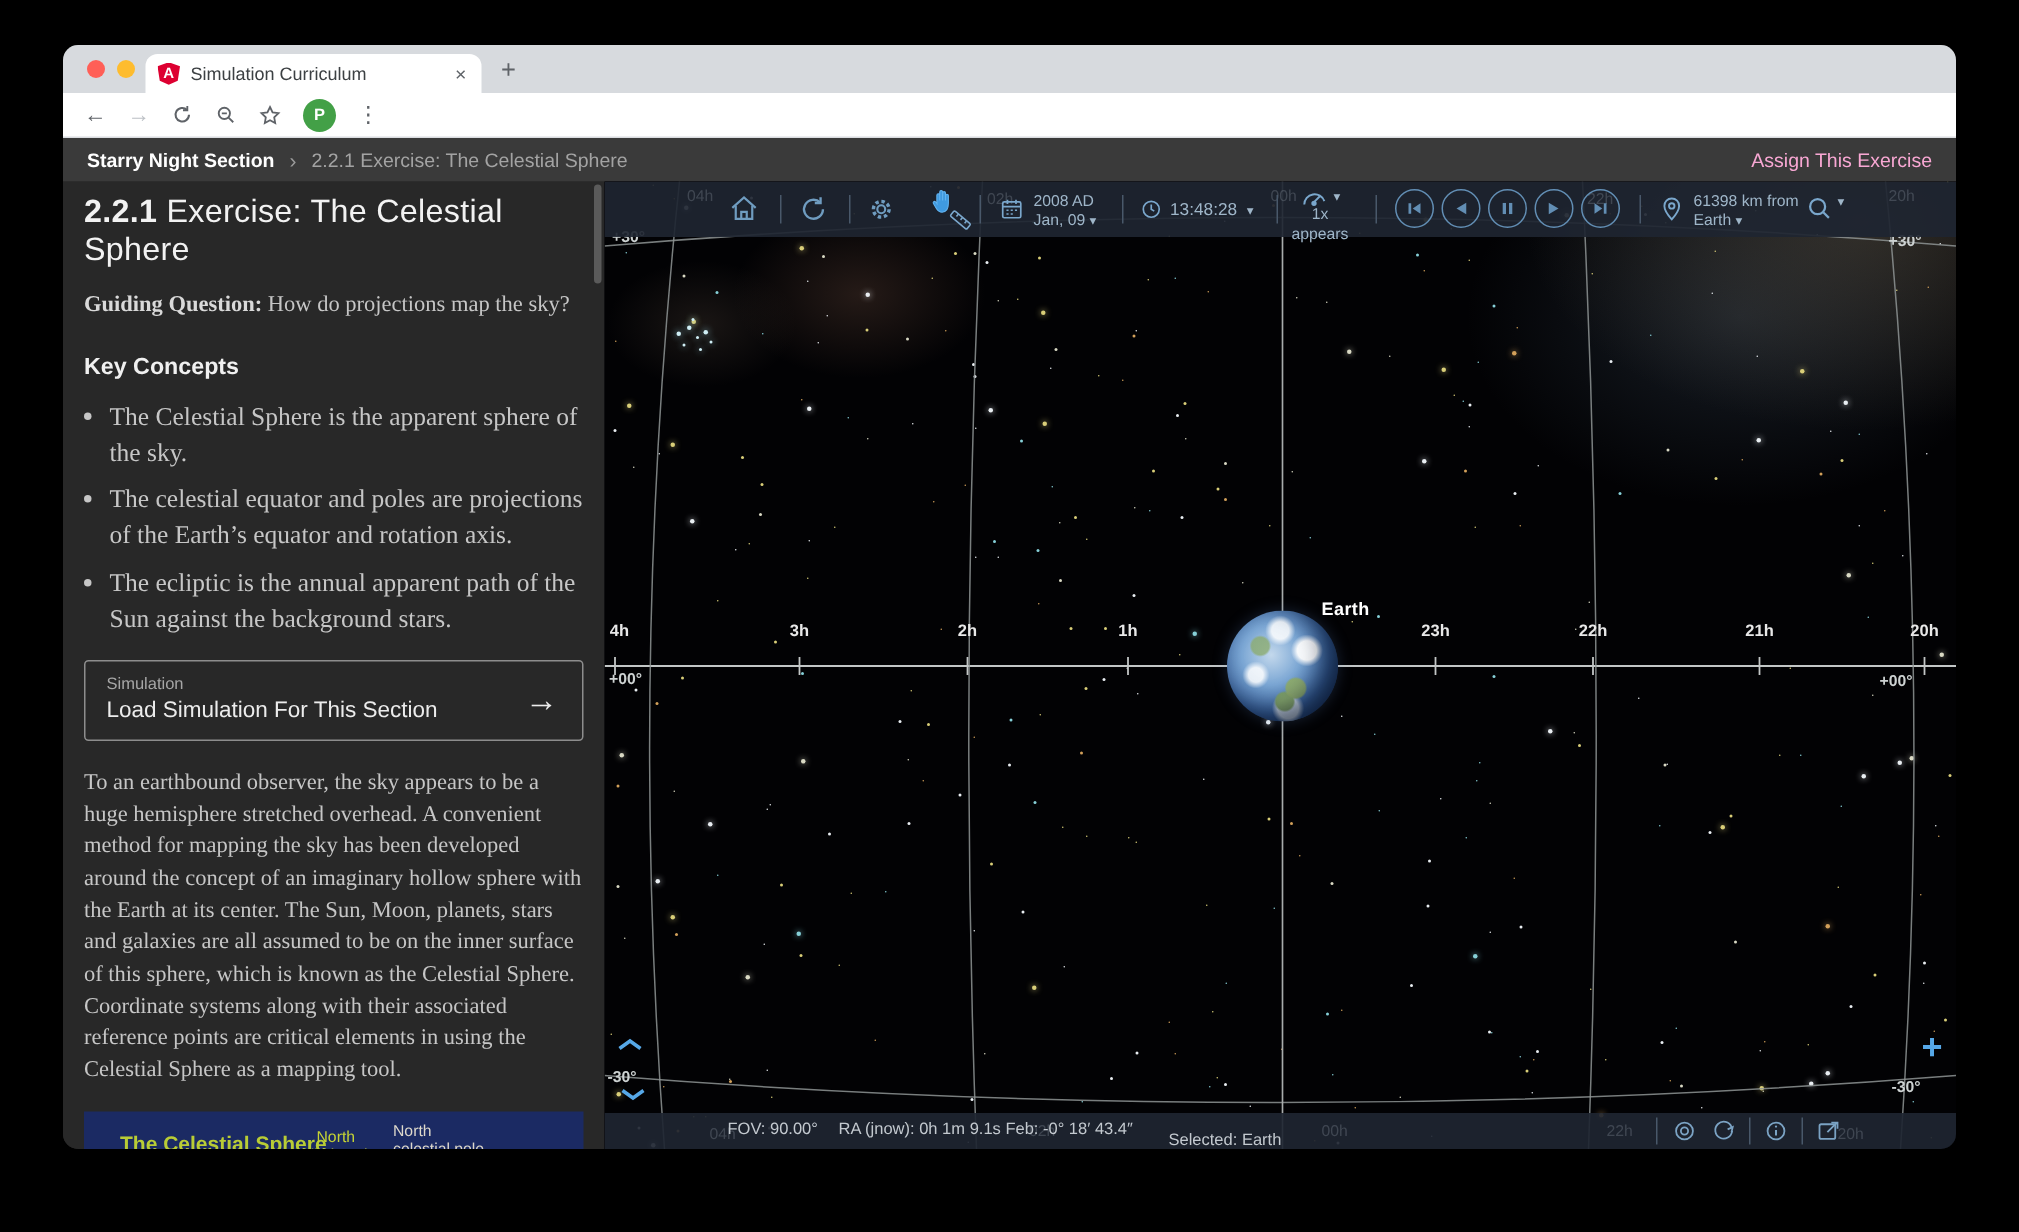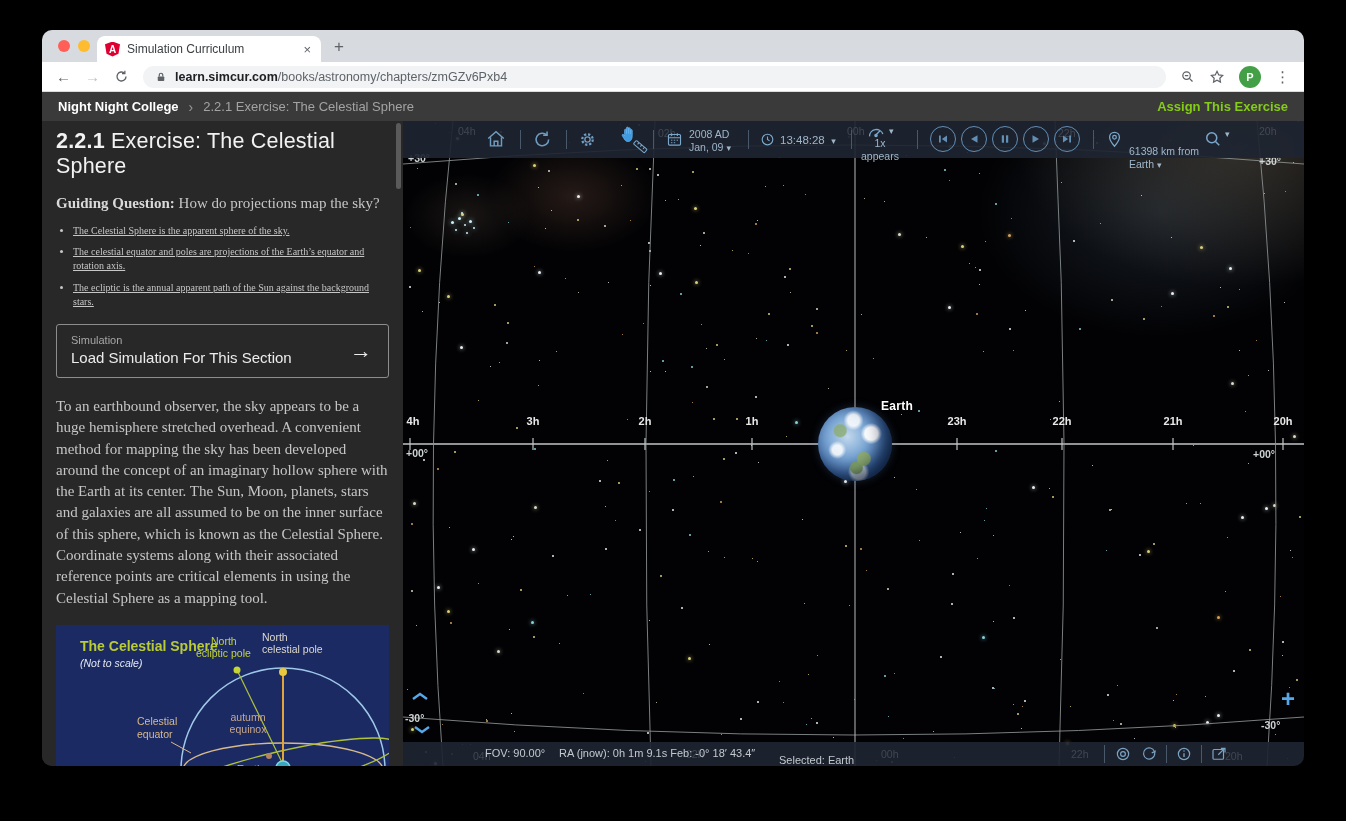--- a/index.html
+++ b/index.html
@@ -30,33 +30,33 @@
   .urlpath{font-size:12.5px;color:#5f6368;}
   .navright{display:flex;align-items:center;gap:14px;padding:0 14px;}
   .avatar{width:22px;height:22px;border-radius:50%;background:#43a047;color:#fff;font-size:11px;
           font-weight:bold;display:flex;align-items:center;justify-content:center;}
   
   .crumbbar{height:29px;background:#3a3a3a;display:flex;align-items:center;padding:0 16px;
             box-sizing:border-box;font-size:13px;}
   .crumb-root{color:#ffffff;font-weight:600;}
   .crumb-sep{color:#9a9a9a;margin:0 10px;font-size:14px;}
   .crumb-cur{color:#a3a3a3;}
-  .crumb-action{margin-left:auto;color:#84cc16;font-weight:700;}
+  .crumb-action{margin-left:auto;color:#f9a8d4;font-weight:400;}
   
   .content{display:flex;height:645px;}
   .leftpane{width:361px;background:#282828;position:relative;overflow:hidden;
             padding:0 14px;box-sizing:border-box;color:#c6c6c6;}
   .scrollthumb{position:absolute;right:2px;top:2px;width:5px;height:66px;background:#5a5a5a;border-radius:3px;}
   h1.title{font-size:21.5px;font-weight:400;color:#f2f2f2;margin:8px 0 0 0;letter-spacing:.2px;}
   h1.title b{font-weight:700;}
   .guiding{font-family:"Liberation Serif",serif;font-size:15px;margin-top:16px;color:#c6c6c6;}
   .guiding b{color:#d9d9d9;}
   h2.sec{font-size:15.5px;color:#f0f0f0;font-weight:700;margin:24px 0 0 0;}
-  ul.kc{font-family:"Liberation Serif",serif;font-size:10px;line-height:1.42;margin:12px 0 0 0;
-        padding-left:17px;text-decoration:underline;}
+  ul.kc{font-family:"Liberation Serif",serif;font-size:17px;line-height:1.42;margin:12px 0 0 0;
+        padding-left:17px;}
   ul.kc li{margin-bottom:7px;}
   .simcard{margin-top:15px;border:1px solid #8d8d8d;border-radius:3px;padding:9px 14px 11px 14px;
            position:relative;}
   .simkicker{font-size:11px;color:#a6a6a6;}
   .simlabel{font-size:15px;color:#ececec;margin-top:3px;}
   .simarrow{position:absolute;right:16px;top:50%;transform:translateY(-50%);font-size:22px;color:#ececec;}
   p.intro{font-family:"Liberation Serif",serif;font-size:15px;line-height:1.42;margin:18px 0 0 0;}
   .diagram{margin-top:16px;width:333px;height:260px;background:#1b2a63;}
   
   .simpane{position:relative;width:901px;height:645px;background:#020204;overflow:hidden;}
@@ -121,61 +121,52 @@
 
   <div class="navbar">
     <span class="navico">←</span>
     <span class="navico dim">→</span>
     <span class="navico ico">
       <svg width="15" height="15" viewBox="0 0 24 24" fill="none" stroke="currentColor" stroke-width="2.2">
         <path d="M19.2 12a7.2 7.2 0 1 1-2.1-5.1"></path>
           <path d="M17.4 2.6v4.6h-4.6" stroke-width="2"></path>
       </svg>
     </span>
-    <div class="omnibox">
-      <span class="ico" style="color:#5f6368">
-        <svg width="12" height="12" viewBox="0 0 24 24" fill="none" stroke="currentColor" stroke-width="2.4">
-          <rect x="5.5" y="11" width="13" height="9" rx="1.5" fill="currentColor" stroke="none"></rect>
-          <path d="M8.5 11V8a3.5 3.5 0 0 1 7 0v3"></path>
-        </svg>
-      </span>
-      <span class="urldomain">learn.simcur.com</span>
-        <span class="urlpath">/books/astronomy/chapters/zmGZv6Pxb4</span>
-    </div>
     <div class="navright">
       <span class="ico" style="color:#5f6368">
         <svg width="15" height="15" viewBox="0 0 24 24" fill="none" stroke="currentColor" stroke-width="2">
           <circle cx="10.5" cy="10.5" r="6"></circle>
             <path d="M15 15l5 5"></path>
             <path d="M7.8 10.5h5.4"></path>
         </svg>
       </span>
       <span class="ico" style="color:#5f6368">
         <svg width="16" height="16" viewBox="0 0 24 24" fill="none" stroke="currentColor" stroke-width="1.8">
           <path d="M12 3.5l2.6 5.4 5.9.8-4.3 4.1 1 5.8L12 16.8 6.8 19.6l1-5.8L3.5 9.7l5.9-.8z"></path>
         </svg>
       </span>
       <span class="avatar">P</span>
       <span class="navico" style="margin-left:0">⋮</span>
     </div>
   </div>
 
   <div class="crumbbar">
-    <span class="crumb-root">Night Night College</span>
+    <span class="crumb-root">Starry Night Section</span>
     <span class="crumb-sep">›</span>
     <span class="crumb-cur">2.2.1 Exercise: The Celestial Sphere</span>
     <span class="crumb-action">Assign This Exercise</span>
   </div>
 
   <div class="content">
 
     <div class="leftpane">
       <div class="scrollthumb"></div>
       <h1 class="title"><b>2.2.1</b><span> Exercise: The Celestial Sphere</span></h1>
       <div class="guiding"><b>Guiding Question:</b><span> How do projections map the sky?</span></div>
+      <h2 class="sec">Key Concepts</h2>
       <ul class="kc">
         <li>The Celestial Sphere is the apparent sphere of the sky.</li>
         <li>The celestial equator and poles are projections of the Earth’s equator and rotation axis.</li>
         <li>The ecliptic is the annual apparent path of the Sun against the background stars.</li>
       </ul>
       <div class="simcard">
         <div class="simkicker">Simulation</div>
         <div class="simlabel">Load Simulation For This Section</div>
         <div class="simarrow">→</div>
       </div>
@@ -730,21 +721,21 @@
             </svg>
         </span>
         <span class="tbsep" style="left:690px"></span>
 
         <span class="tbitem ico" style="left:702px;top:8px">
           <svg width="19" height="21" viewBox="0 0 24 24" fill="none" stroke="#7aa7cc" stroke-width="1.6">
             <path d="M12 3c-3.6 0-6.2 2.7-6.2 6.2C5.8 13.6 12 20.5 12 20.5s6.2-6.9 6.2-11.3C18.2 5.7 15.6 3 12 3z"></path>
             <circle cx="12" cy="9.2" r="2.3"></circle>
           </svg>
         </span>
-        <span class="tbitem tbtext" style="left:726px;top:24px">
+        <span class="tbitem tbtext" style="left:726px;top:7px">
           <div>61398 km from</div>
           <div><span>Earth</span> <span class="caret">▾</span></div>
         </span>
         <span class="tbitem ico" style="left:800px;top:8px">
           <svg width="20" height="20" viewBox="0 0 24 24" fill="none" stroke="#7aa7cc" stroke-width="1.8">
             <circle cx="10.5" cy="10.5" r="6"></circle>
               <path d="M15 15l4.5 4.5"></path>
           </svg>
         </span>
         <span class="tbitem caret" style="left:822px;top:8px">▾</span>

